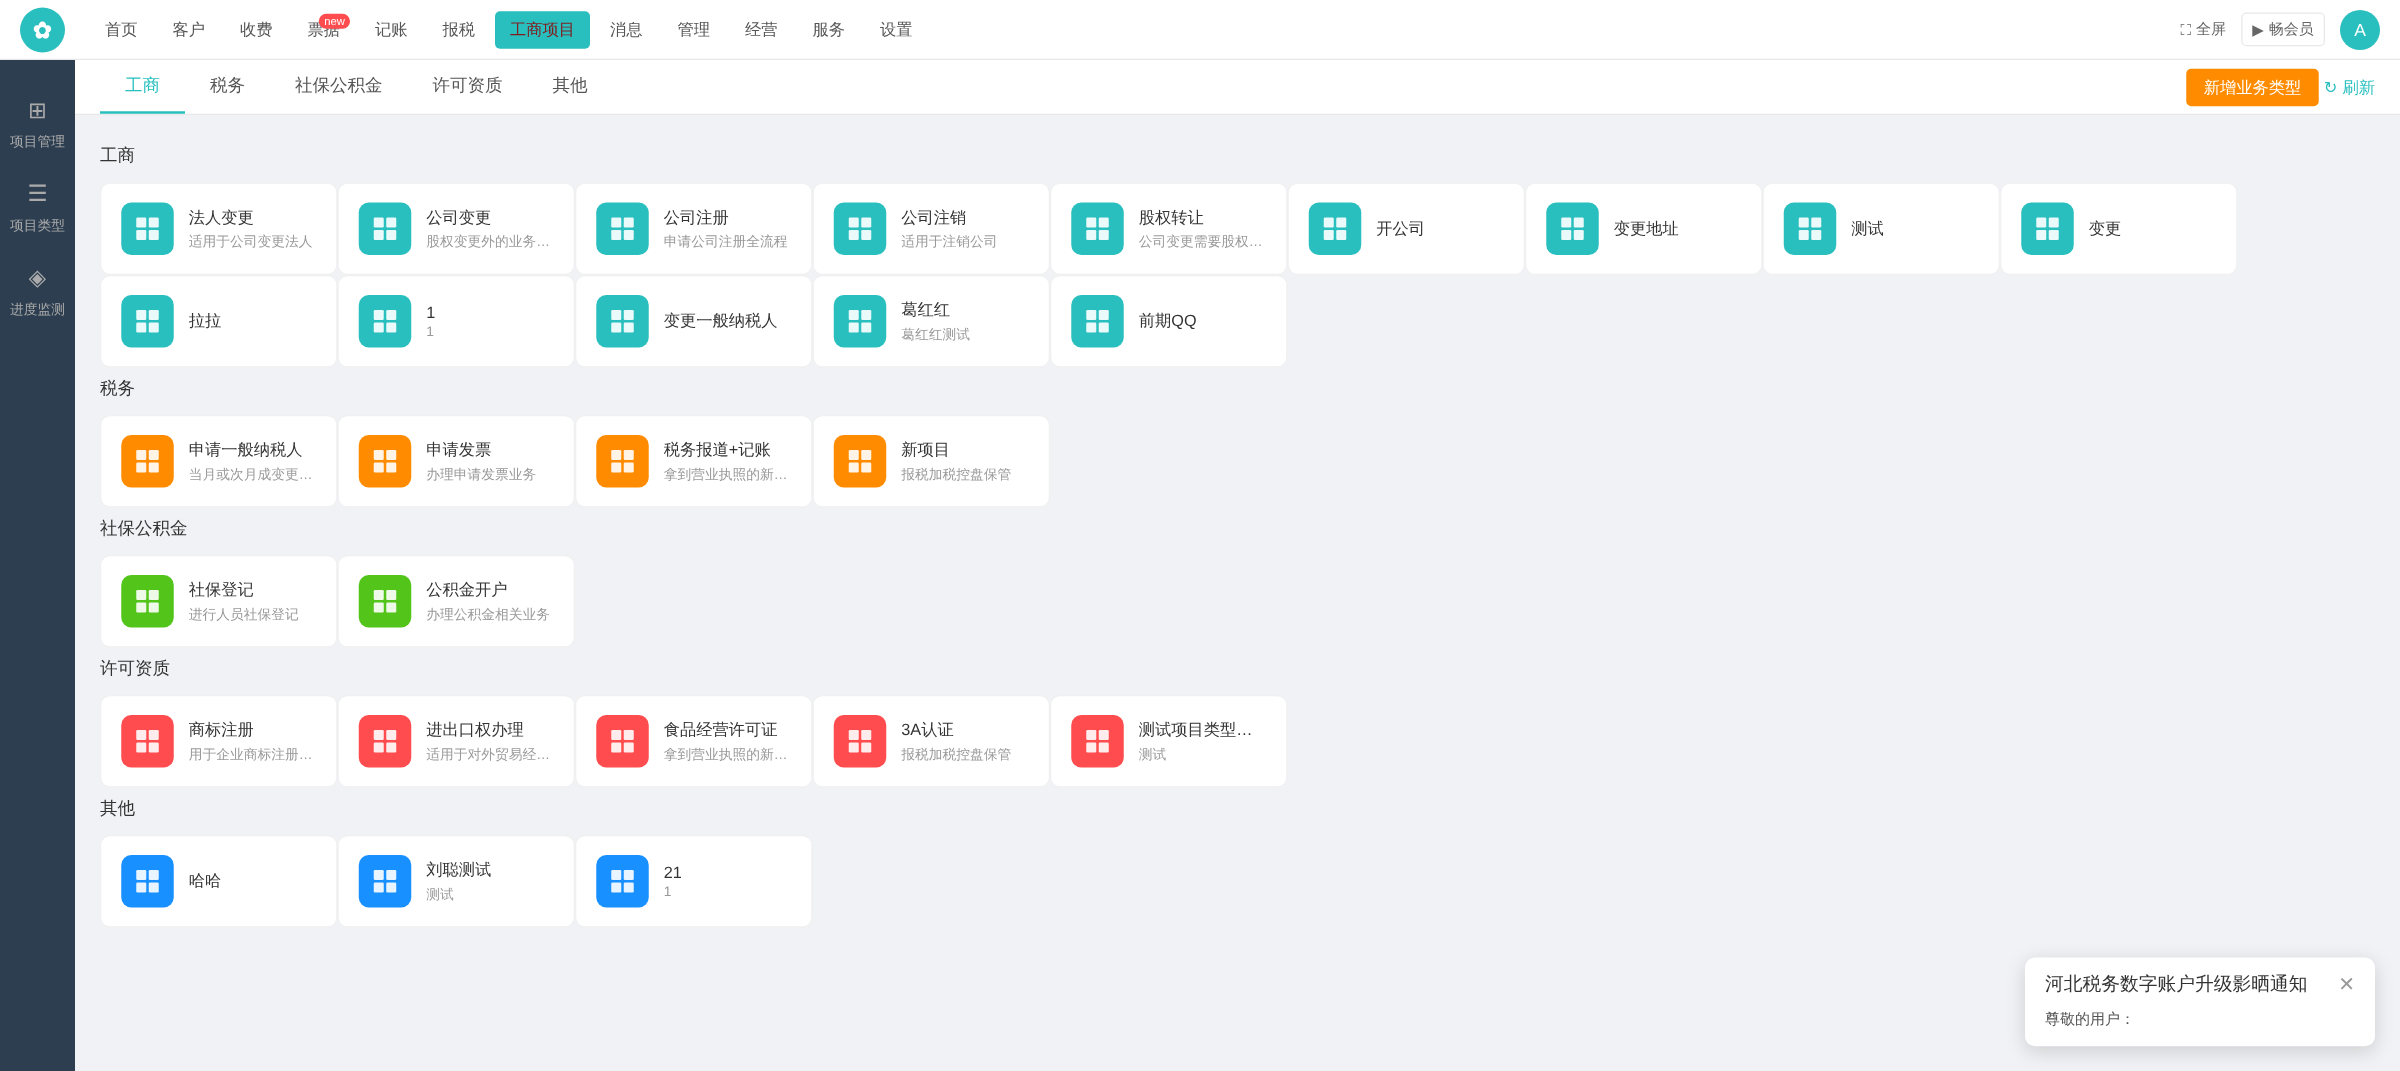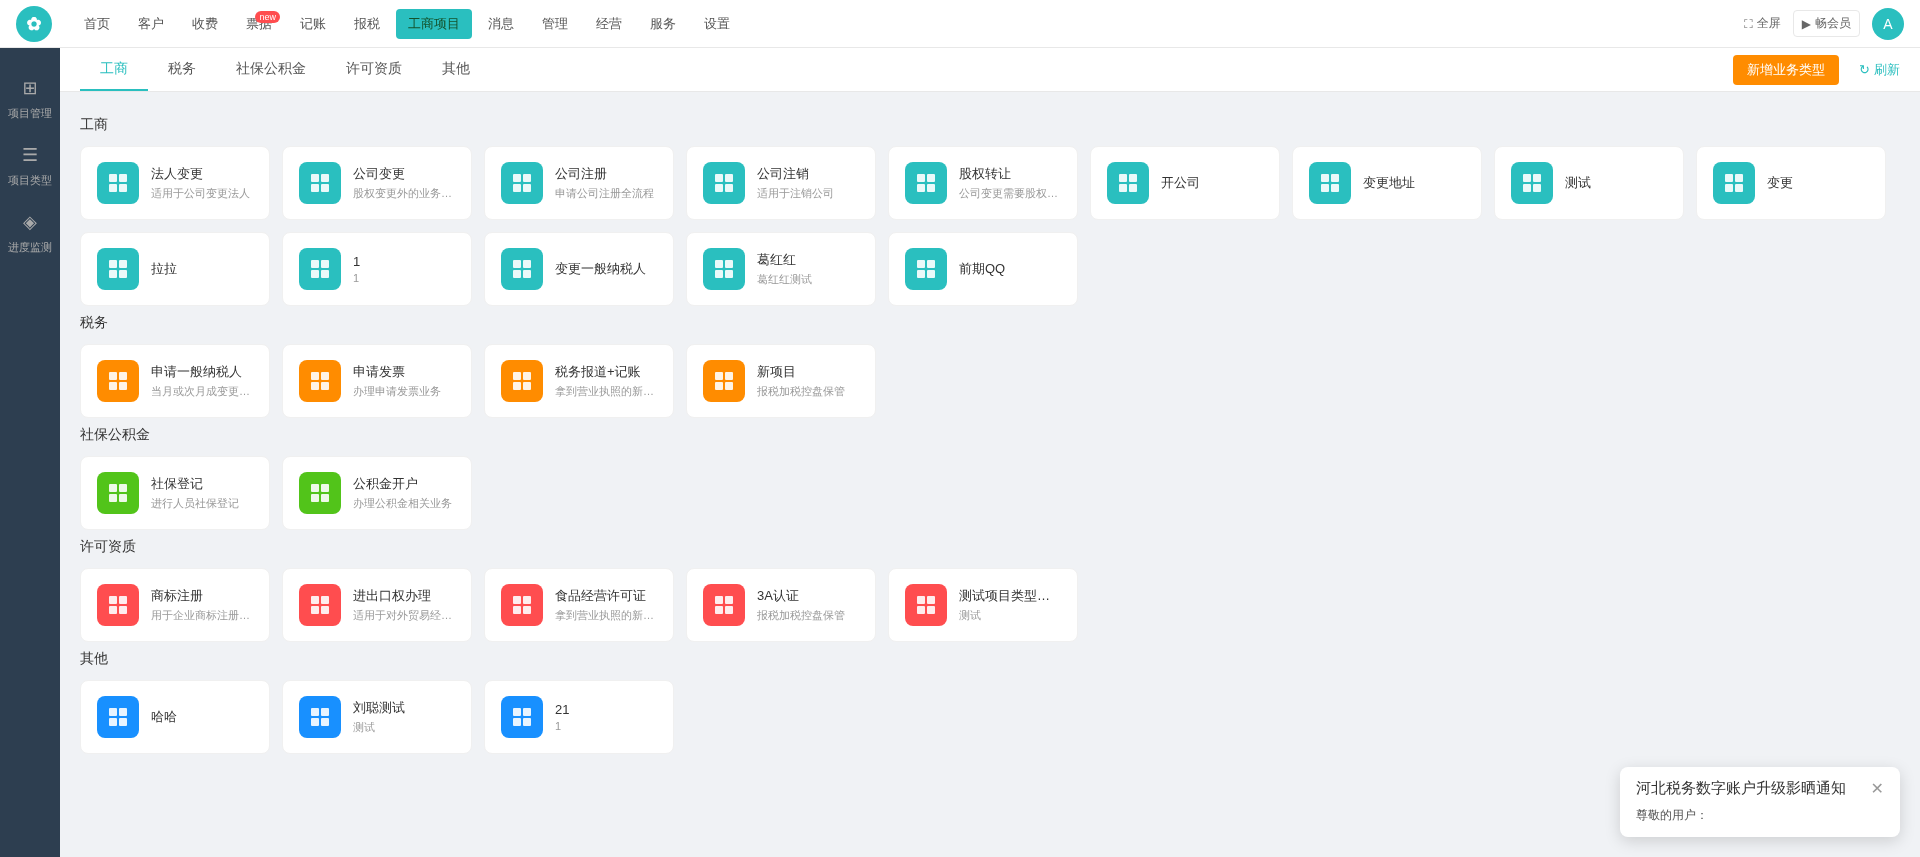--- a/index.html
+++ b/index.html
@@ -31,21 +31,21 @@
     .top-nav .nav-item {
       padding: 6px 12px;
       cursor: pointer;
       border-radius: 4px;
       color: #555;
       font-size: 13px;
       position: relative;
     }
     .top-nav .nav-item.active {
       background: #2abfbf;
-      color: #14532d;
+      color: #7f1d1d;
       border-radius: 4px;
     }
     .nav-badge {
       position: absolute;
       top: 2px; right: 4px;
       background: #ff4d4f;
       color: #fff;
       font-size: 9px;
       padding: 1px 4px;
       border-radius: 8px;
@@ -128,21 +128,21 @@
       display: flex; align-items: center;
       border-bottom: 2px solid transparent;
       height: 100%;
     }
     .tab.active {
       color: #2abfbf;
       border-bottom: 2px solid #2abfbf;
       font-weight: 500;
     }
     .tab-actions {
-      display: flex; gap: 20px; align-items: center;
+      display: flex; gap: 4px; align-items: center;
     }
     .btn-new-type {
       background: #ff8c00;
       color: #fff;
       border: none;
       padding: 6px 14px;
       border-radius: 4px;
       cursor: pointer;
       font-size: 13px;
     }
@@ -164,21 +164,20 @@
       font-size: 14px;
       color: #333;
       font-weight: 500;
       margin-bottom: 12px;
       margin-top: 8px;
     }
 
     .cards-grid {
       display: flex;
       flex-wrap: wrap;
-      gap: 12px;
       margin-bottom: 8px;
     }
 
     .card {
       background: #fff;
       border-radius: 8px;
       padding: 14px 16px;
       width: 190px;
       min-height: 74px;
       display: flex;

